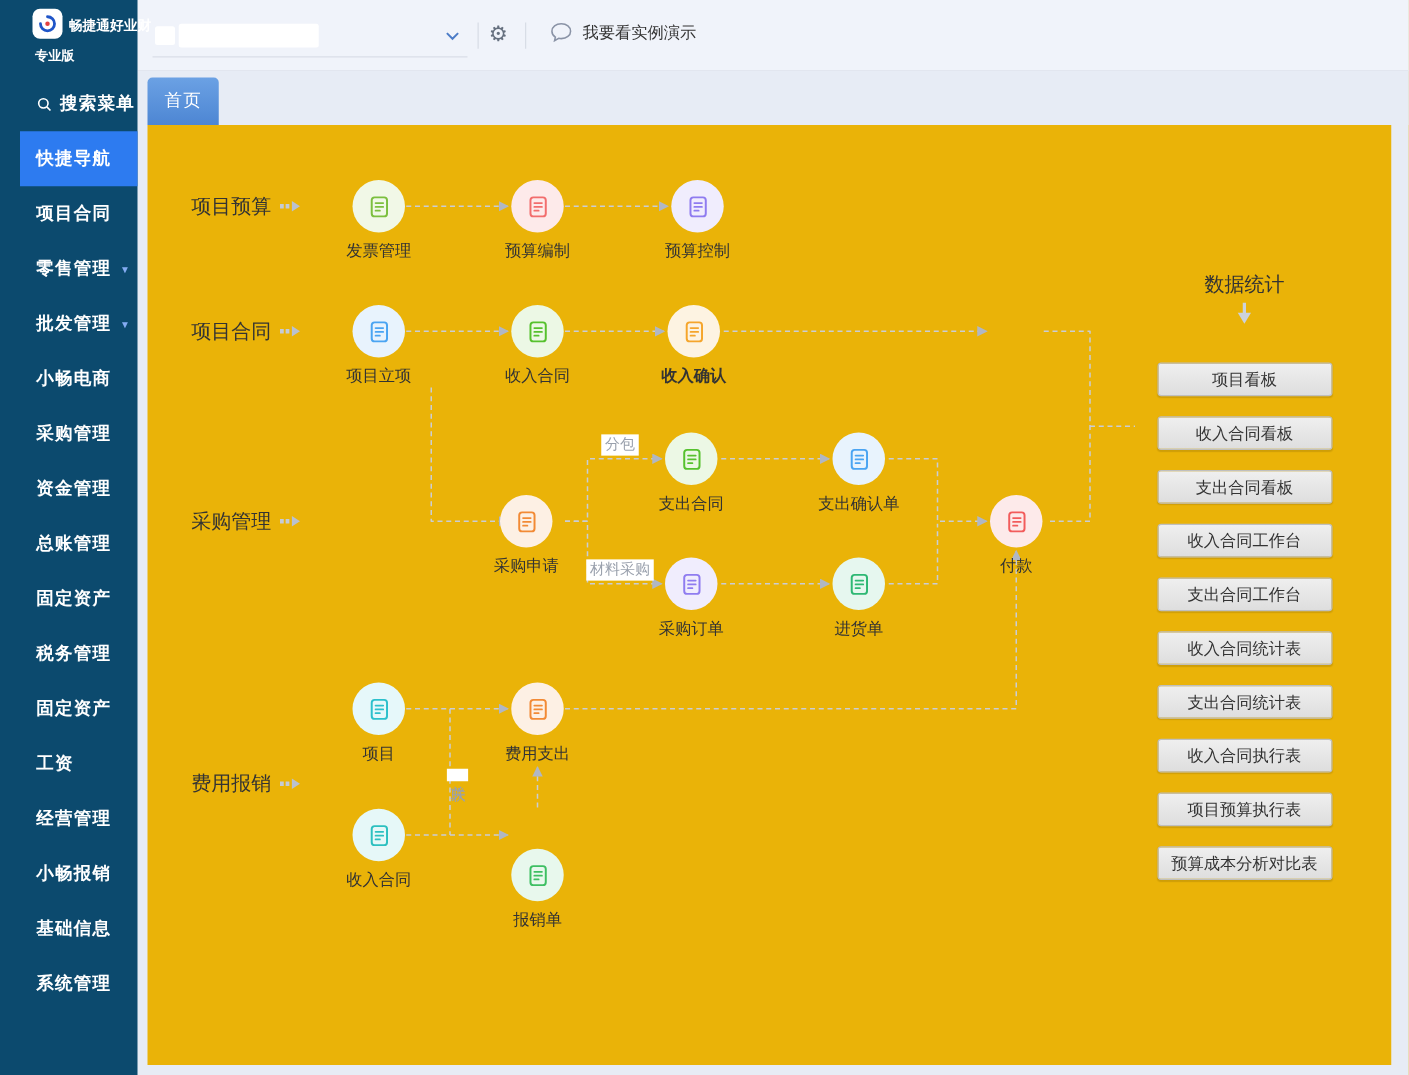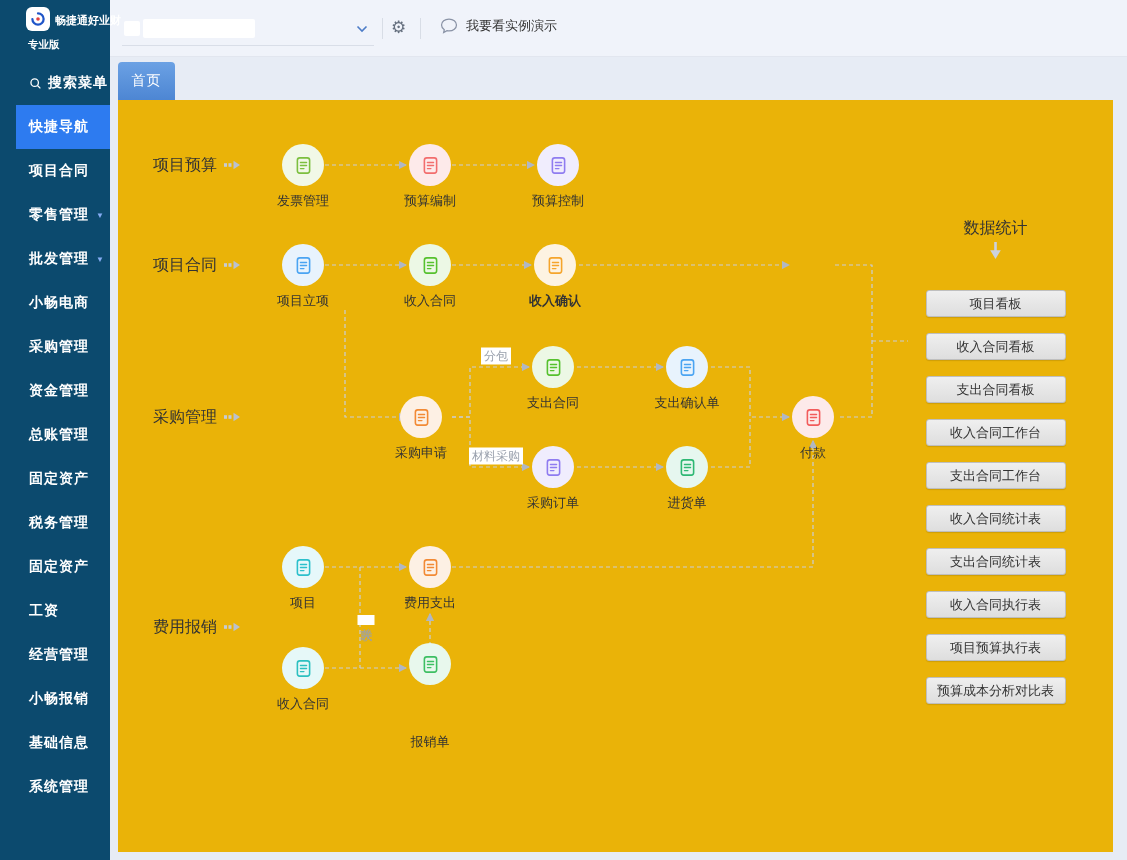--- a/index.html
+++ b/index.html
@@ -382,21 +382,21 @@
           <div class="bubble" style="background: rgb(230, 248, 248); color: rgb(44, 192, 192);">
             <svg viewBox="0 0 18 18" width="19" height="19">
               <rect x="3.2" y="1.8" width="11.6" height="14.4" rx="2.2" fill="none" stroke="currentColor" stroke-width="1.5"></rect>
               <line x1="6.1" y1="6.1" x2="11.9" y2="6.1" stroke="currentColor" stroke-width="1.3" stroke-linecap="round"></line>
               <line x1="6.1" y1="9" x2="11.9" y2="9" stroke="currentColor" stroke-width="1.3" stroke-linecap="round"></line>
               <line x1="6.1" y1="11.9" x2="9.4" y2="11.9" stroke="currentColor" stroke-width="1.3" stroke-linecap="round"></line>
             </svg>
           </div>
           <div class="nlabel">收入合同</div>
         </div>
-        <div class="node" style="left: 267px; top: 543px; gap: 42px;">
+        <div class="node" style="left: 267px; top: 579px;">
           <div class="bubble" style="background: rgb(232, 248, 237); color: rgb(62, 191, 99);">
             <svg viewBox="0 0 18 18" width="19" height="19">
               <rect x="3.2" y="1.8" width="11.6" height="14.4" rx="2.2" fill="none" stroke="currentColor" stroke-width="1.5"></rect>
               <line x1="6.1" y1="6.1" x2="11.9" y2="6.1" stroke="currentColor" stroke-width="1.3" stroke-linecap="round"></line>
               <line x1="6.1" y1="9" x2="11.9" y2="9" stroke="currentColor" stroke-width="1.3" stroke-linecap="round"></line>
               <line x1="6.1" y1="11.9" x2="9.4" y2="11.9" stroke="currentColor" stroke-width="1.3" stroke-linecap="round"></line>
             </svg>
           </div>
           <div class="nlabel">报销单</div>
         </div>

